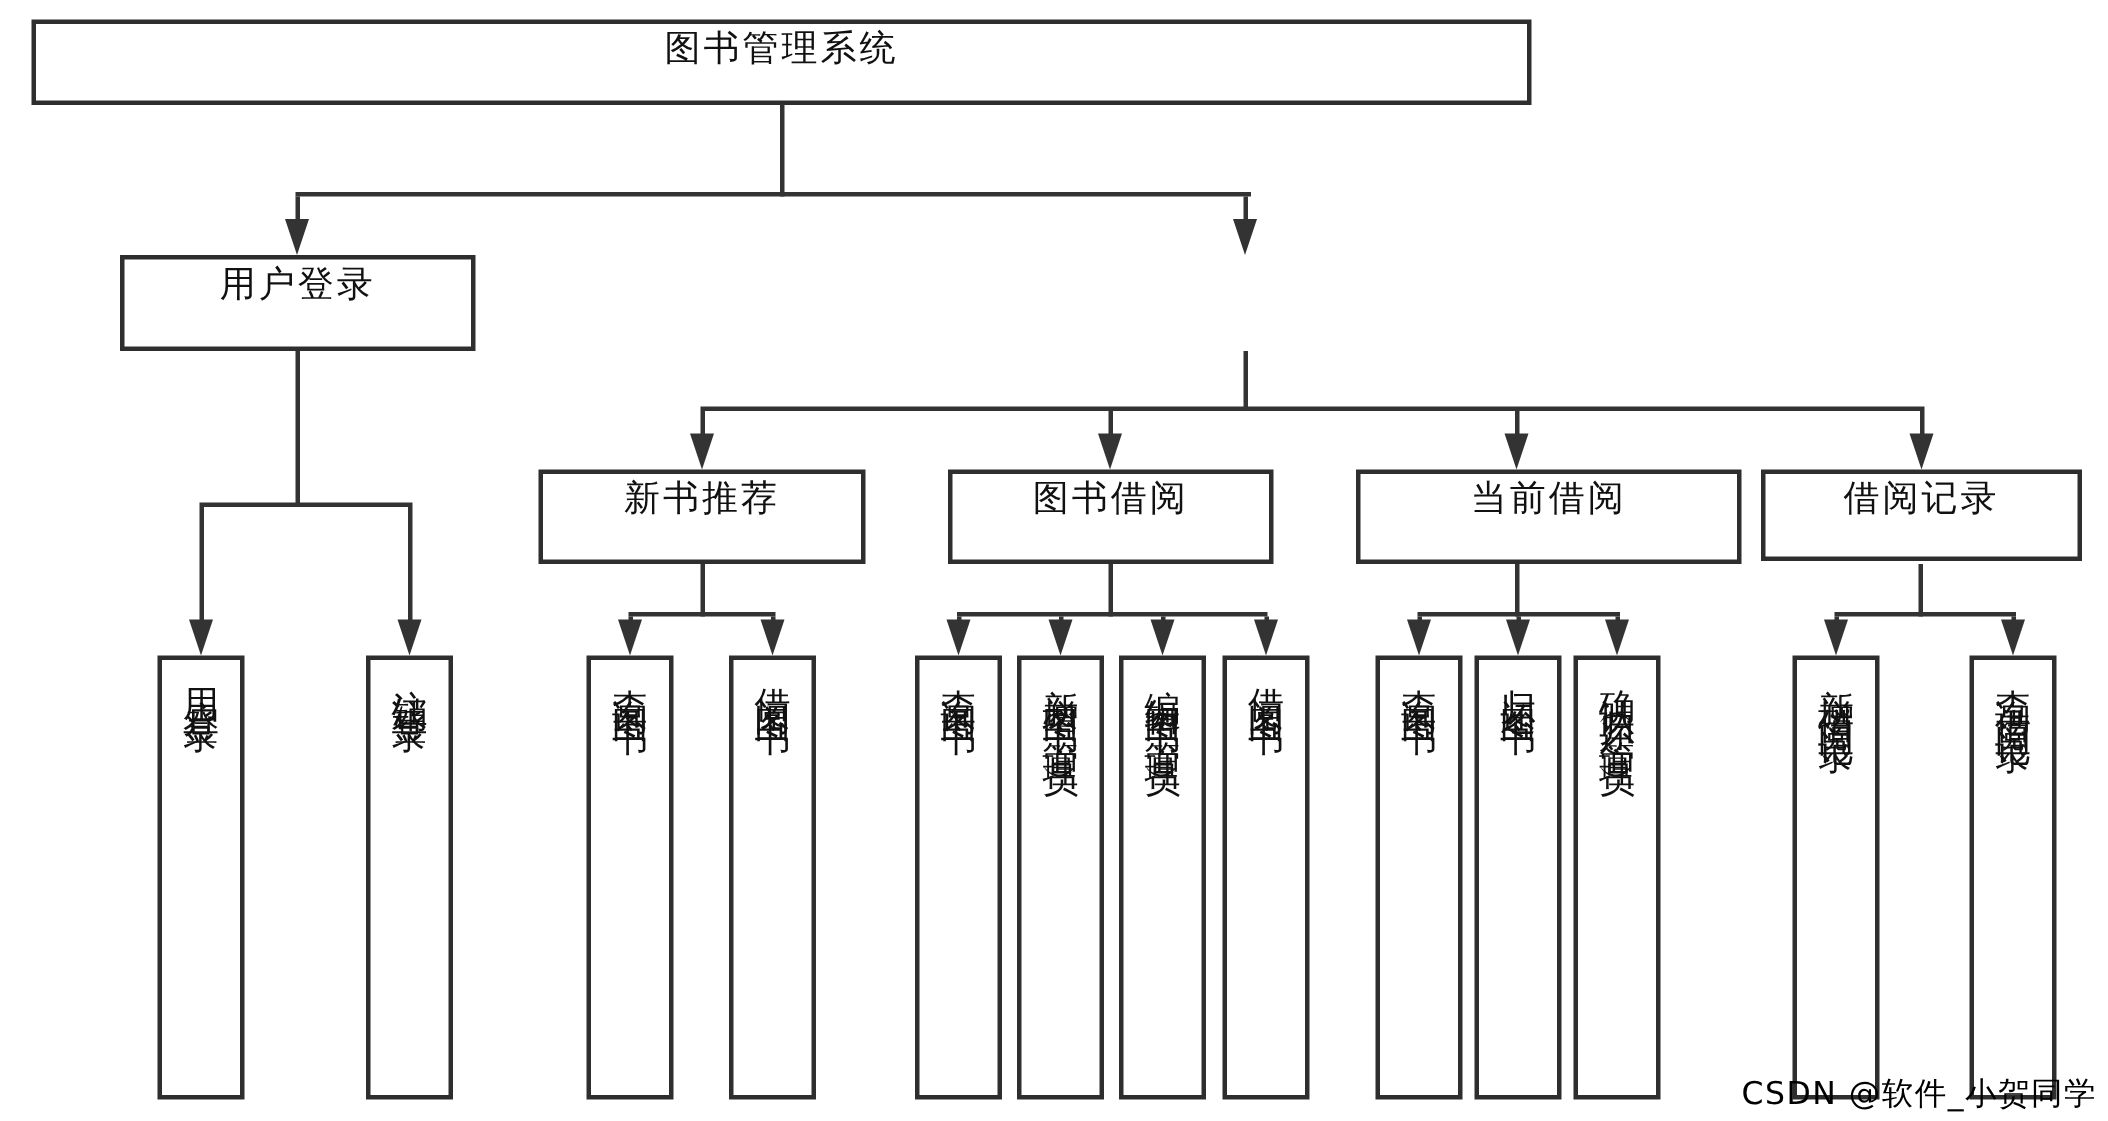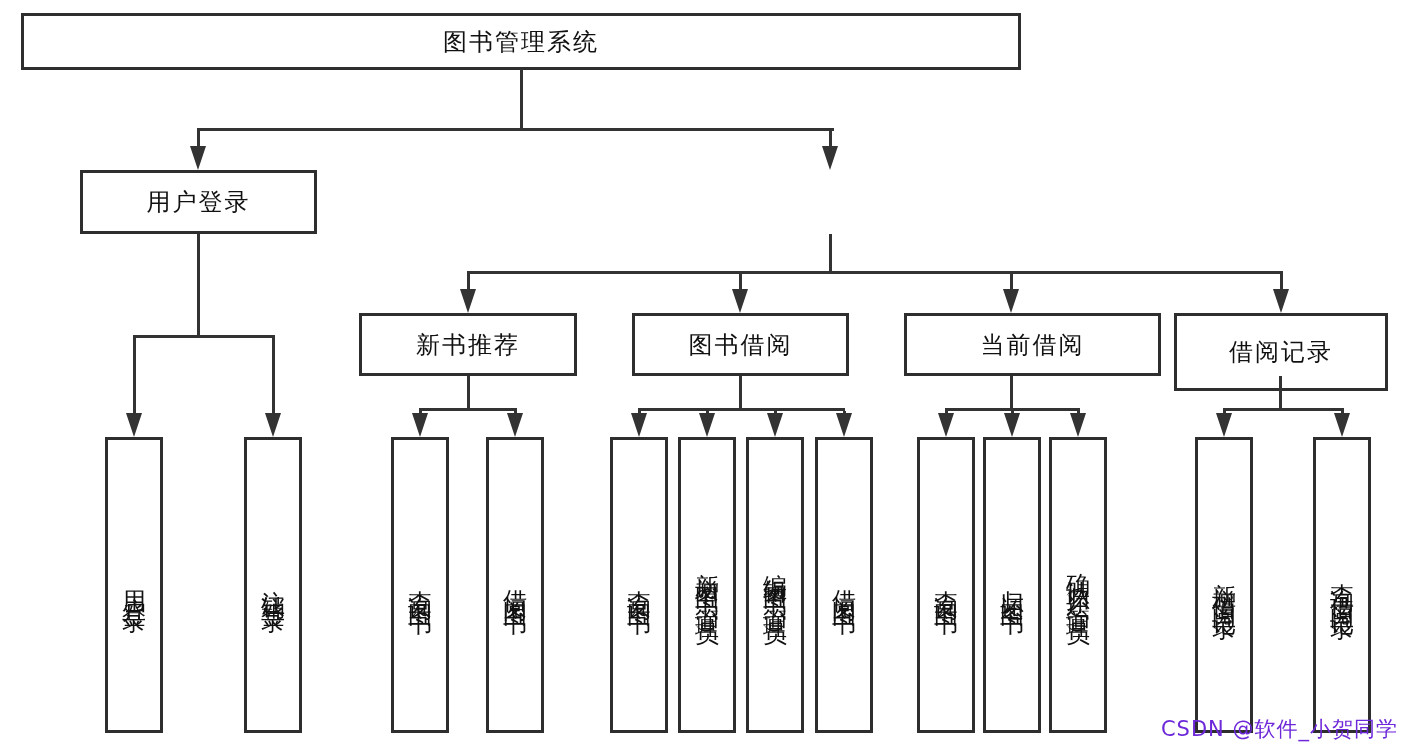--- a/index.html
+++ b/index.html
@@ -10,21 +10,21 @@
     background: #ffffff;
     font-family: "DejaVu Sans", "Liberation Sans", sans-serif;
     overflow: hidden;
   }
   .box {
     position: absolute;
     box-sizing: border-box;
     border: 3px solid #2e2e2e;
     background: #ffffff;
     display: flex;
-    align-items: center;
+    align-items: flex-start;
     justify-content: center;
     color: #111111;
   }
   .box.h span {
     font-size: 24px;
     letter-spacing: 2px;
     white-space: nowrap;
   }
   .box.v span {
     writing-mode: vertical-rl;
@@ -44,21 +44,21 @@
     height: 0;
     border-left: 8px solid transparent;
     border-right: 8px solid transparent;
     border-top: 24px solid #333333;
   }
   .watermark {
     position: absolute;
     right: 7px;
     bottom: 4px;
     font-size: 21px;
-    color: #6d28d9;
+    color: #000000;
     letter-spacing: 1px;
     z-index: 10;
     white-space: nowrap;
   }
 </style>
 </head>
 <body>
 
 <div class="canvas">
 
@@ -97,21 +97,21 @@
 
   <div class="box h" style="left:359px; top:313px; width:218px; height:63px;">
     <span>新书推荐</span>
   </div>
   <div class="box h" style="left:632px; top:313px; width:217px; height:63px;">
     <span>图书借阅</span>
   </div>
   <div class="box h" style="left:904px; top:313px; width:257px; height:63px;">
     <span>当前借阅</span>
   </div>
-  <div class="box h" style="left:1174px; top:313px; width:214px; height:78px;">
+  <div class="box h" style="left:1174px; top:313px; width:214px; height:61px;">
     <span>借阅记录</span>
   </div>
 
   <div class="line" style="left:466.5px; top:376px; width:3px; height:35px;"></div>
   <div class="line" style="left:418.5px; top:408px; width:98px; height:3px;"></div>
   <div class="line" style="left:418.5px; top:411px; width:3px; height:4px;"></div>
   <div class="arrow" style="left:412px; top:413px;"></div>
   <div class="line" style="left:513.5px; top:411px; width:3px; height:4px;"></div>
   <div class="arrow" style="left:507px; top:413px;"></div>
 

